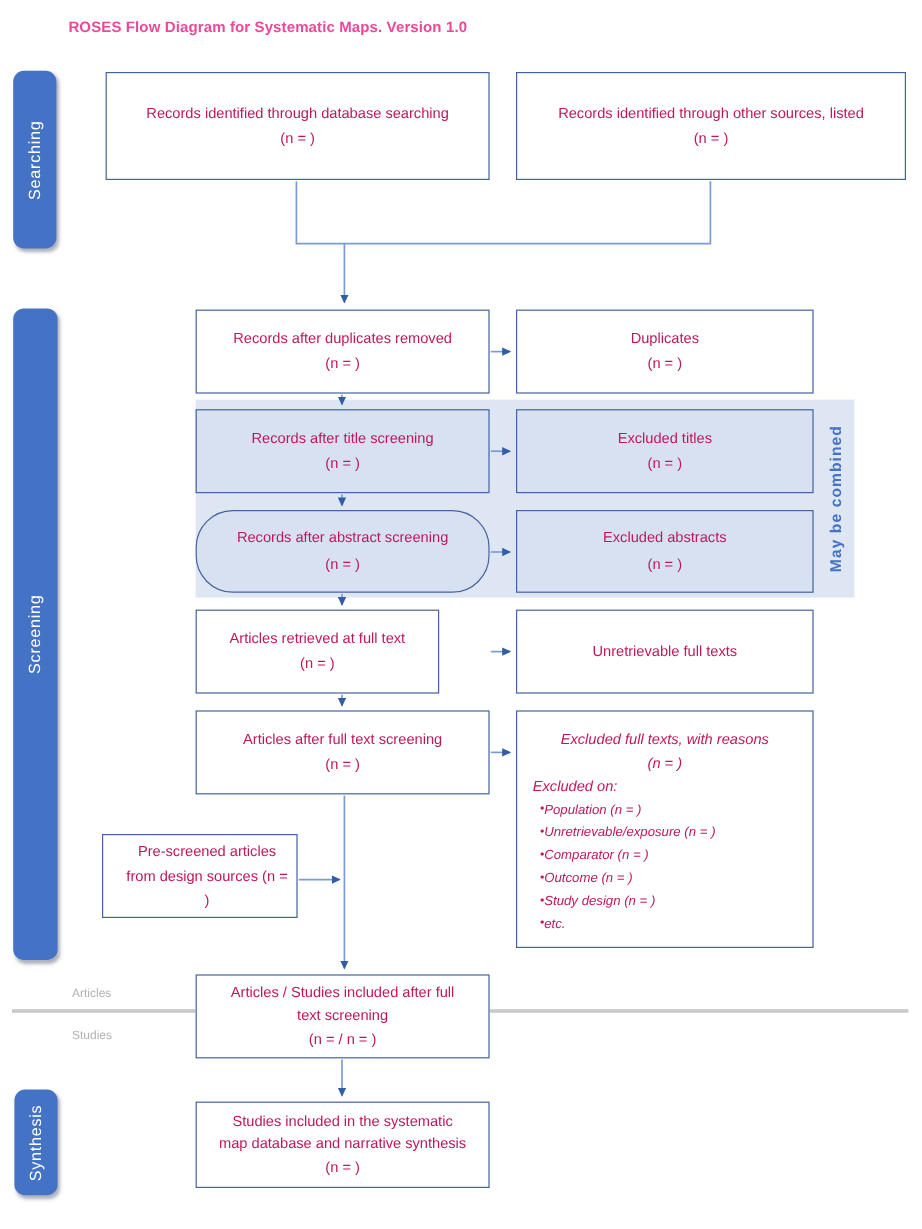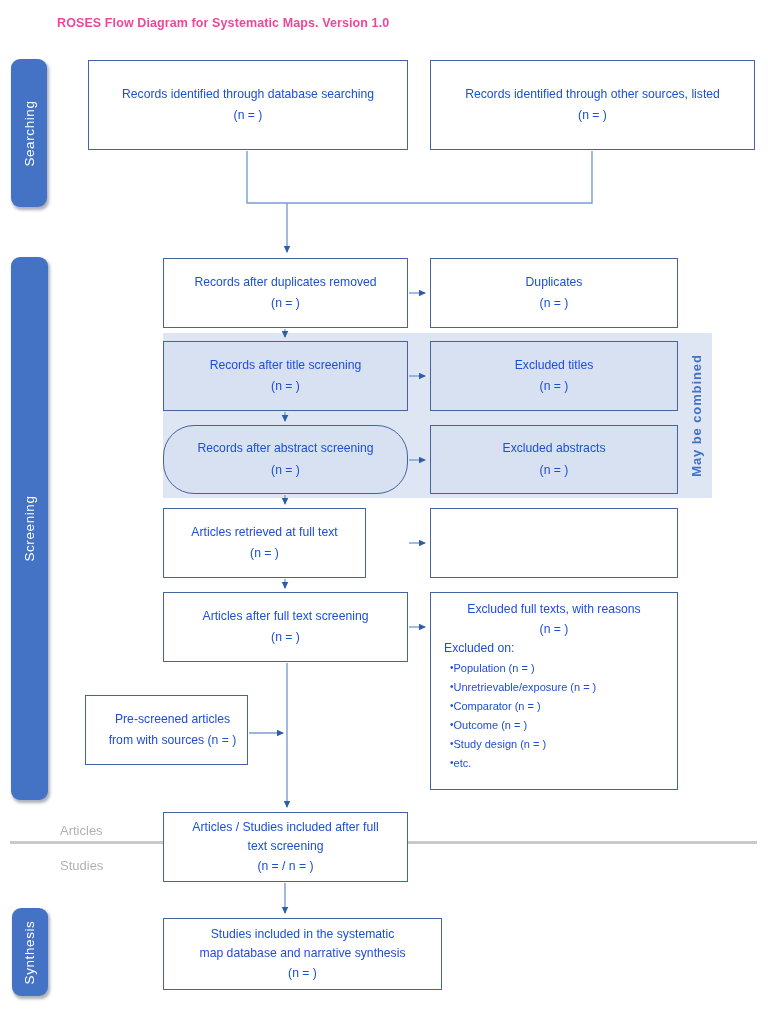--- a/index.html
+++ b/index.html
@@ -30,39 +30,39 @@
   .maylabel {
     position:absolute; left:680px; top:335px; width:32px; height:161px;
     display:flex; align-items:center; justify-content:center;
   }
   .maylabel span {
     display:inline-block; transform:rotate(-90deg); white-space:nowrap;
     color:#4472c4; font-weight:bold; font-size:13px; letter-spacing:.9px;
   }
 
   
-  .phase { position:absolute; color:#b2b2b2; font-size:13px; }
+  .phase { position:absolute; color:#b2b2b2; font-size:10px; }
   #phase-articles { left:60px; top:823px; }
   #phase-studies  { left:60px; top:858px; }
   .grayline { position:absolute; top:841px; height:3px; background:#c9c9c9; }
   #grayline-left  { left:10px;  width:153px; }
   #grayline-right { left:408px; width:349px; }
 
   
   .box {
     position:absolute; box-sizing:border-box; background:#ffffff;
     border:1.6px solid #44639f;
     display:flex; flex-direction:column; align-items:center; justify-content:center;
-    text-align:center; font-size:12.2px; color:#1d4ed8; line-height:1.75;
+    text-align:center; font-size:12.2px; color:#be185d; line-height:1.75;
     padding:2px 4px;
   }
   .box.shaded { background:#d8e1f2; }
   .box .bl { width:100%; }
   
-  .box.reasons { justify-content:flex-start; padding-top:7px; line-height:1.6; }
+  .box.reasons { justify-content:center; padding-top:7px; line-height:1.6;font-style:italic; }
   .reasons .sub    { align-self:flex-start; text-align:left; padding-left:9px; line-height:1.6; }
   .reasons .bullet { align-self:flex-start; text-align:left; padding-left:15px; font-size:11px; line-height:1.73; }
   .reasons .bullet::before { content:"\2022 "; font-size:10px; position:relative; top:-1px; }
 
   svg.connectors { position:absolute; left:0; top:0; width:768px; height:1024px; pointer-events:none; }
 </style>
 </head>
 <body>
 
 <div class="page">
@@ -152,20 +152,21 @@
     <div class="bl">Excluded abstracts</div>
     <div class="bl">(n = )</div>
   </div>
 
   <div class="box" style="left:163px; top:508px; width:203px; height:70px;">
     <div class="bl">Articles retrieved at full text</div>
     <div class="bl">(n = )</div>
   </div>
 
   <div class="box" style="left:430px; top:508px; width:248px; height:70px; line-height:1.7;">
+    <div class="bl">Unretrievable full texts</div>
   </div>
 
   <div class="box" style="left:163px; top:592px; width:245px; height:70px;">
     <div class="bl">Articles after full text screening</div>
     <div class="bl">(n = )</div>
   </div>
 
   <div class="box reasons" style="left:430px; top:592px; width:248px; height:198px;">
     <div class="bl">Excluded full texts, with reasons</div>
     <div class="bl">(n = )</div>
@@ -173,28 +174,28 @@
     <div class="bullet">Population (n = )</div>
     <div class="bullet">Unretrievable/exposure (n = )</div>
     <div class="bullet">Comparator (n = )</div>
     <div class="bullet">Outcome (n = )</div>
     <div class="bullet">Study design (n = )</div>
     <div class="bullet">etc.</div>
   </div>
 
   <div class="box" style="left:85px; top:695px; width:163px; height:70px; line-height:1.7;padding-left:16px;">
     <div class="bl">Pre-screened articles</div>
-    <div class="bl">from with sources (n = )</div>
+    <div class="bl">from design sources (n = )</div>
   </div>
 
   <div class="box" style="left:163px; top:812px; width:245px; height:70px; line-height:1.6;">
     <div class="bl">Articles / Studies included after full</div>
     <div class="bl">text screening</div>
     <div class="bl">(n = / n = )</div>
   </div>
 
-  <div class="box" style="left:163px; top:918px; width:279px; height:72px; line-height:1.6;">
+  <div class="box" style="left:163px; top:918px; width:245px; height:72px; line-height:1.6;">
     <div class="bl">Studies included in the systematic</div>
     <div class="bl">map database and narrative synthesis</div>
     <div class="bl">(n = )</div>
   </div>
 
 </div>
 
 </body></html>

